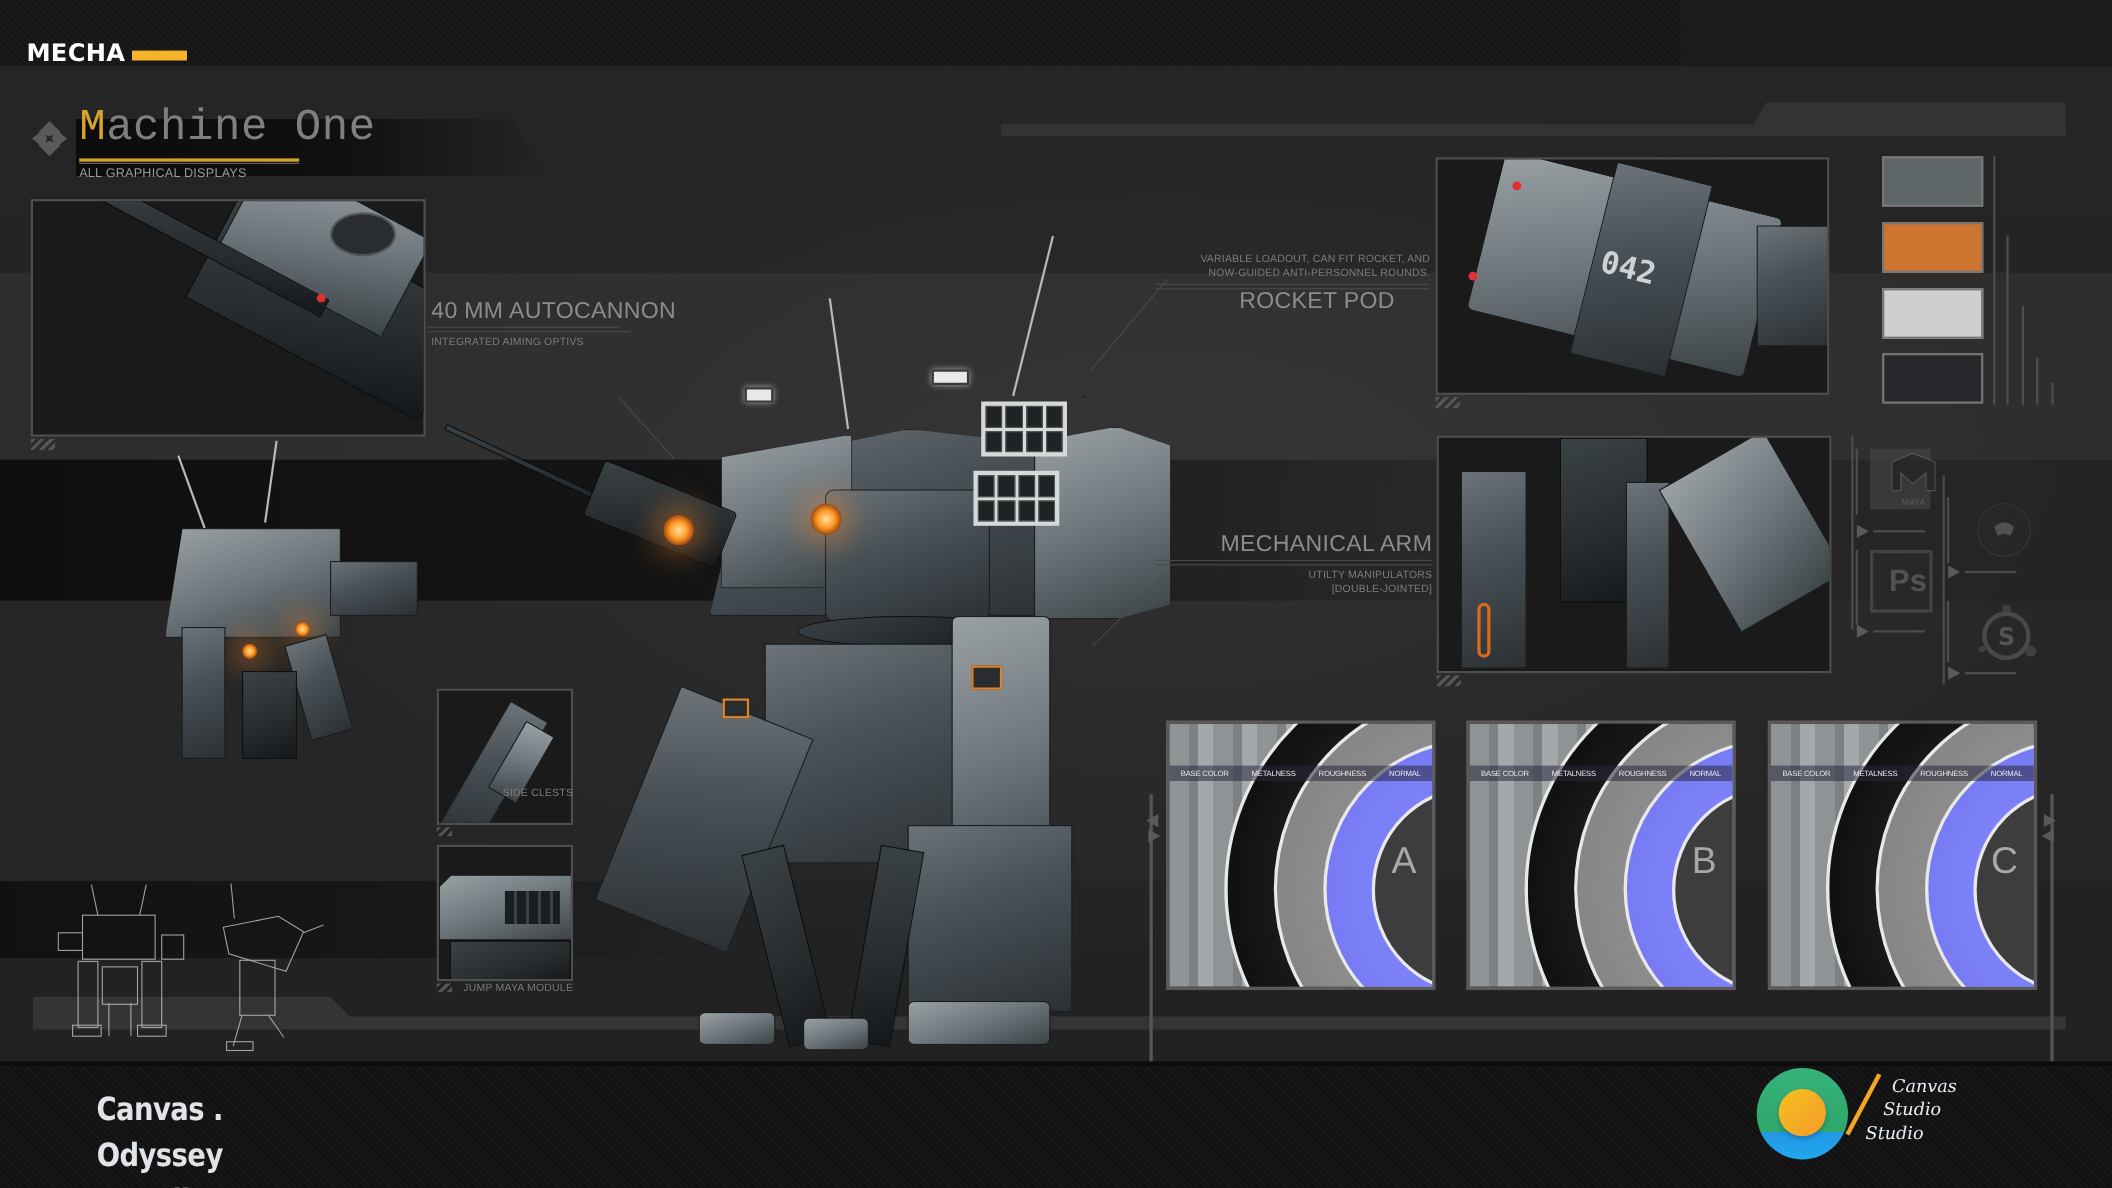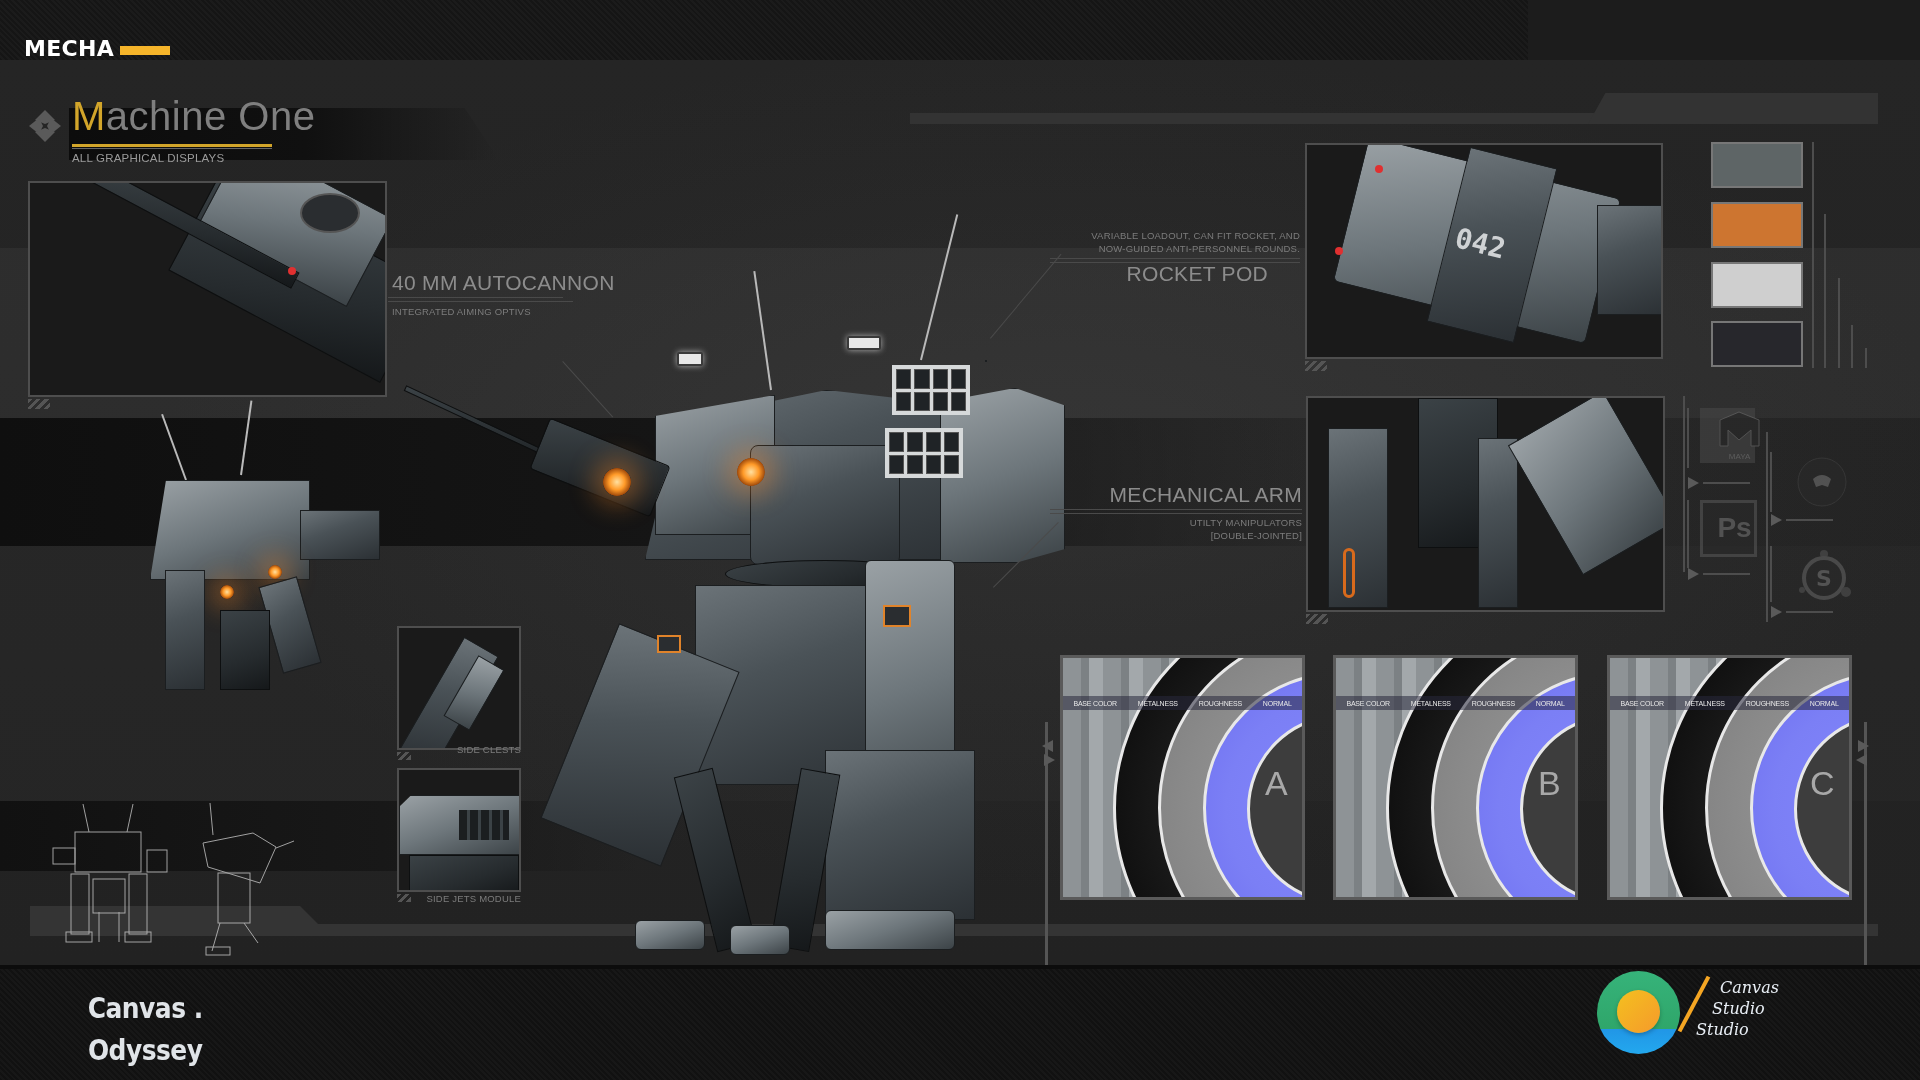--- a/index.html
+++ b/index.html
@@ -42,21 +42,21 @@
   .deco-bottom .hi { position: absolute; left: 0; top: 0; width: 300px; height: 30px; background: #343434;
                      clip-path: polygon(0 0, 90% 0, 100% 100%, 0 100%); }
 
   
   .title-block { position: absolute; left: 27px; top: 40px; width: 470px; height: 56px; }
   .title-plate { position: absolute; left: 42px; top: 8px; width: 430px; height: 52px;
                  background: linear-gradient(90deg, #0c0c0c 0%, #101010 55%, rgba(16,16,16,0) 100%);
                  clip-path: polygon(0 0, 92% 0, 100% 100%, 0 100%); }
   .title-logo { position: absolute; left: 0; top: 8px; width: 36px; height: 36px; }
   .title-main { position: absolute; left: 45px; top: -6px; font-size: 40px; color: #7f7f7f; letter-spacing: 0.5px;
-                font-family: Liberation Sans, sans-serif; font-weight: normal; white-space: nowrap; }
+                font-family: Liberation Mono, monospace; font-weight: normal; white-space: nowrap; }
   .title-main .initial { color: #d2a52a; }
   .title-underline { position: absolute; left: 45px; top: 44px; width: 200px; height: 3px; background: #d2a52a; }
   .title-underline2 { position: absolute; left: 45px; top: 48px; width: 200px; height: 1px; background: #666; }
   .title-sub { position: absolute; left: 45px; top: 52px; font-size: 11.5px; color: #9a9a9a; letter-spacing: 0.2px; white-space: nowrap; }
 
   
   .frame { position: absolute; border: 2px solid #4e4e4e; background: #1a1a1a; overflow: hidden; }
   .frame-corner { position: absolute; width: 22px; height: 10px;
                   background: repeating-linear-gradient(135deg, #555 0 3px, transparent 3px 6px); }
 
@@ -294,29 +294,29 @@
         <rect x="8" y="144" width="24" height="8"></rect>
       </g>
     </svg>
   </div>
 
   <div class="frame" style="left:397px; top:566px; width:124px; height:124px;">
     <div class="render metal" style="left:30px; top:10px; width:40px; height:130px; transform: rotate(30deg);"></div>
     <div class="render metal-light" style="left:60px; top:30px; width:30px; height:70px; transform: rotate(30deg);"></div>
   </div>
   <div class="frame-corner" style="left:397px; top:692px; width:14px; height:8px;"></div>
-  <div class="label label-small label-right" style="right:1399px; top:656px;margin-top:28px;">SIDE CLESTS</div>
+  <div class="label label-small label-right" style="right:1399px; top:656px;">SIDE CLESTS</div>
 
   <div class="frame" style="left:397px; top:708px; width:124px; height:124px;">
     <div class="render metal-light" style="left:0; top:25px; width:124px; height:60px; clip-path: polygon(0 20%, 10% 0, 100% 0, 100% 100%, 0 100%);"></div>
     <div class="render" style="left:60px; top:40px; width:50px; height:30px; background: repeating-linear-gradient(90deg, #1b1e20 0 8px, #3b4246 8px 11px);"></div>
     <div class="render metal-dark" style="left:10px; top:85px; width:110px; height:40px;"></div>
   </div>
   <div class="frame-corner" style="left:397px; top:834px; width:14px; height:8px;"></div>
-  <div class="label label-small label-right" style="right:1399px; top:833px;">SIDE JETS MODULE</div>
+  <div class="label label-small label-right" style="right:1399px; top:833px;">JUMP MAYA MODULE</div>
 
   <div class="swatch" style="top: 82px; background: rgb(94, 101, 102);" title="gunmetal-grey"></div>
   <div class="swatch" style="top: 142px; background: rgb(205, 117, 48);" title="orange"></div>
   <div class="swatch" style="top: 202px; background: rgb(207, 207, 207);" title="light-grey"></div>
   <div class="swatch" style="top: 261px; background: rgb(39, 39, 44);" title="charcoal"></div>
   <div class="vline" style="left:1812px; top:82px; height:226px;"></div>
   <div class="vline" style="left:1824px; top:154px; height:154px;"></div>
   <div class="vline" style="left:1838px; top:218px; height:90px;"></div>
   <div class="vline" style="left:1851px; top:265px; height:43px;"></div>
   <div class="vline" style="left:1865px; top:288px; height:20px;"></div>

